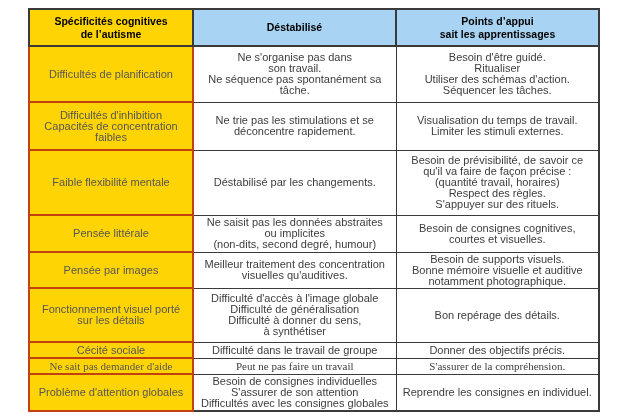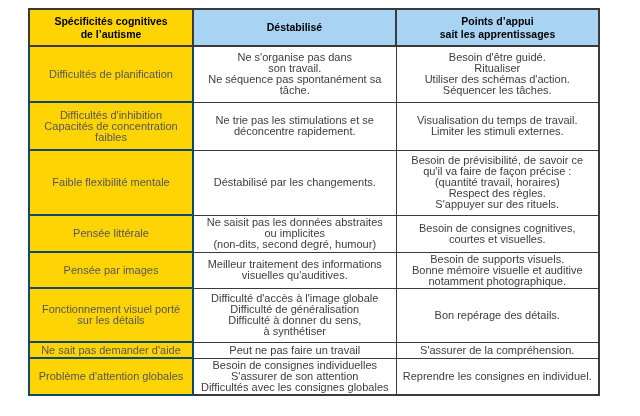--- a/index.html
+++ b/index.html
@@ -41,21 +41,21 @@
     line-height: 13px;
     font-weight: bold;
     color: var(--header-text, #000000);
     height: 37px;
   }
   th.col-spec { background: var(--yellow, #ffd405); }
   th.col-cons, th.col-supp { background: var(--blue, #a9d3f2); }
 
   td.spec {
     background: var(--yellow, #ffd405);
-    border: 2px solid #0c4a6e;
+    border: 2px solid #c2410c;
   }
   td.spec .line { color: var(--spec-text, #565656); }
   .line {
     font-size: 11px;
     line-height: 11px;
     color: var(--body-text, #3d3d3d);
     white-space: nowrap;
   }
   .hline { white-space: nowrap; }
 </style>
@@ -144,21 +144,21 @@
           <td class="supp">
             <div class="line">Besoin de consignes cognitives,</div>
             <div class="line">courtes et visuelles.</div>
           </td>
         </tr>
         <tr style="height: 36px;">
           <td class="spec">
             <div class="line">Pensée par images</div>
           </td>
           <td class="cons">
-            <div class="line">Meilleur traitement des informations</div>
+            <div class="line">Meilleur traitement des concentration</div>
             <div class="line">visuelles qu'auditives.</div>
           </td>
           <td class="supp">
             <div class="line">Besoin de supports visuels.</div>
             <div class="line">Bonne mémoire visuelle et auditive</div>
             <div class="line">notamment photographique.</div>
           </td>
         </tr>
         <tr style="height: 54px;">
           <td class="spec">
@@ -170,20 +170,31 @@
             <div class="line">Difficulté de généralisation</div>
             <div class="line">Difficulté à donner du sens,</div>
             <div class="line">à synthétiser</div>
           </td>
           <td class="supp">
             <div class="line">Bon repérage des détails.</div>
           </td>
         </tr>
         <tr style="height: 16px;">
           <td class="spec">
+            <div class="line">Cécité sociale</div>
+          </td>
+          <td class="cons">
+            <div class="line">Difficulté dans le travail de groupe</div>
+          </td>
+          <td class="supp">
+            <div class="line">Donner des objectifs précis.</div>
+          </td>
+        </tr>
+        <tr style="height: 16px; font-family: Liberation Serif, serif;">
+          <td class="spec">
             <div class="line">Ne sait pas demander d'aide</div>
           </td>
           <td class="cons">
             <div class="line">Peut ne pas faire un travail</div>
           </td>
           <td class="supp">
             <div class="line">S'assurer de la compréhension.</div>
           </td>
         </tr>
         <tr style="height: 35px;">

